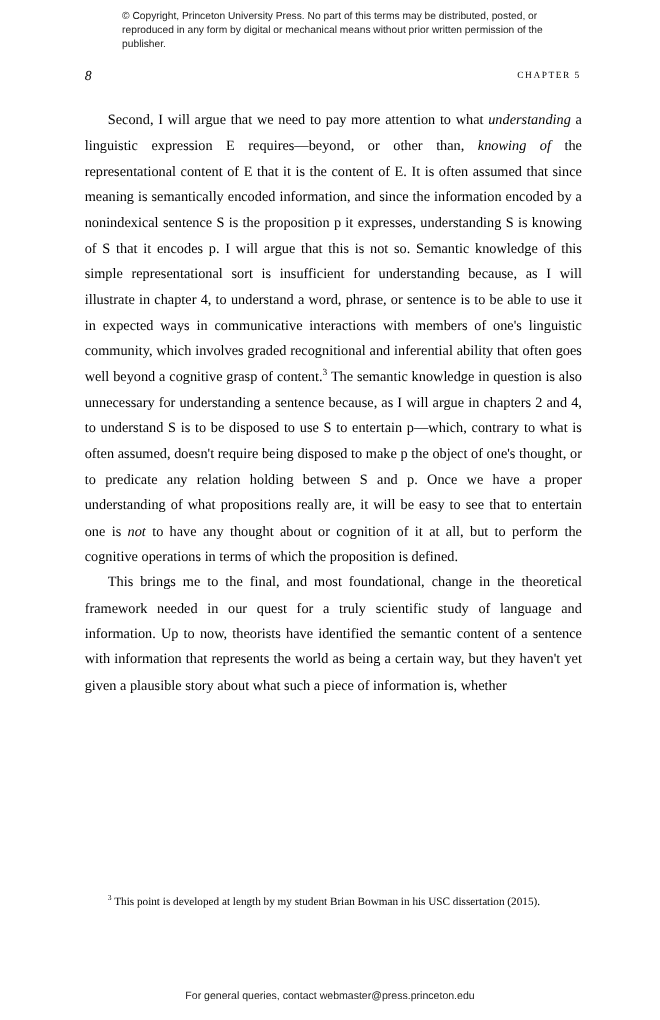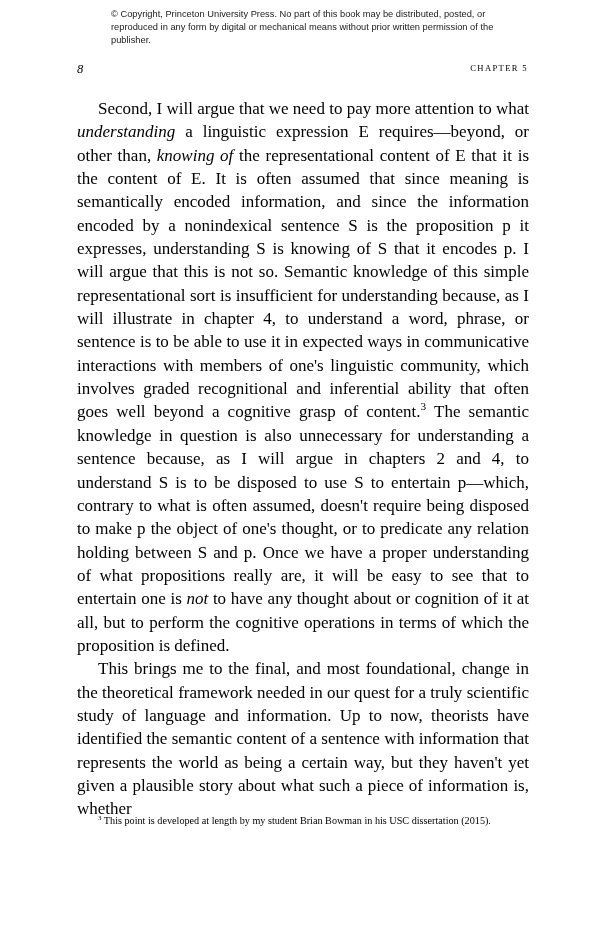--- a/index.html
+++ b/index.html
@@ -60,21 +60,21 @@
 
   
   .body-block {
     position: absolute;
     left: 77px;
     top: 97px;
     width: 452px;
   }
   .para {
     margin: 0;
-    font-size: 17px;
+    font-size: 13px;
     line-height: 23.35px;
     text-align: justify;
     text-justify: inter-word;
     text-indent: 21px;
     hyphens: manual;
     color: #000;
   }
   .para i {
     font-style: italic;
   }
@@ -112,31 +112,32 @@
     font-family: "Liberation Sans", sans-serif;
     font-size: 9.6px;
     color: #1a1a1a;
   }
 </style>
 </head>
 <body>
 
 <div class="page">
 
-  <div class="copyright">© Copyright, Princeton University Press. No part of this book may be distributed, posted, or reproduced in any form by digital or mechanical means without prior written permission of the publisher.</div>
+  <div class="copyright">© Copyright, Princeton University Press. No part of this terms may be distributed, posted, or reproduced in any form by digital or mechanical means without prior written permission of the publisher.</div>
 
   <div class="running-head">
     <span class="folio">8</span>
     <span class="chapter-label">CHAPTER 5</span>
   </div>
 
   <div class="body-block">
 
     <p class="para"><span>Second, I will argue that we need to pay more attention to what </span><i>understanding</i><span> a linguistic expression E requires—beyond, or other than, </span><i>knowing of</i><span> the representational content of E that it is the content of E. It is often assumed that since meaning is semantically encoded information, and since the information encoded by a nonindexical sentence S is the proposition p it expresses, understanding S is knowing of S that it encodes p. I will argue that this is not so. Semantic knowledge of this simple representational sort is insufficient for understanding because, as I will illustrate in chapter 4, to understand a word, phrase, or sentence is to be able to use it in expected ways in communicative interactions with members of one's linguistic community, which involves graded recognitional and inferential ability that often goes well beyond a cognitive grasp of content.</span><sup class="fn-ref">3</sup><span> The semantic knowledge in question is also unnecessary for understanding a sentence because, as I will argue in chapters 2 and 4, to understand S is to be disposed to use S to entertain p—which, contrary to what is often assumed, doesn't require being disposed to make p the object of one's thought, or to predicate any relation holding between S and p. Once we have a proper understanding of what propositions really are, it will be easy to see that to entertain one is </span><i>not</i><span> to have any thought about or cognition of it at all, but to perform the cognitive operations in terms of which the proposition is defined.</span></p>
 
     <p class="para">This brings me to the final, and most foundational, change in the theoretical framework needed in our quest for a truly scientific study of language and information. Up to now, theorists have identified the semantic content of a sentence with information that represents the world as being a certain way, but they haven't yet given a plausible story about what such a piece of information is, whether</p>
 
   </div>
 
   <div class="footnote"><sup>3</sup><span> This point is developed at length by my student Brian Bowman in his USC dissertation (2015).</span></div>
 
+  <div class="footer">For general queries, contact webmaster@press.princeton.edu</div>
 
 </div>
 
 </body></html>

